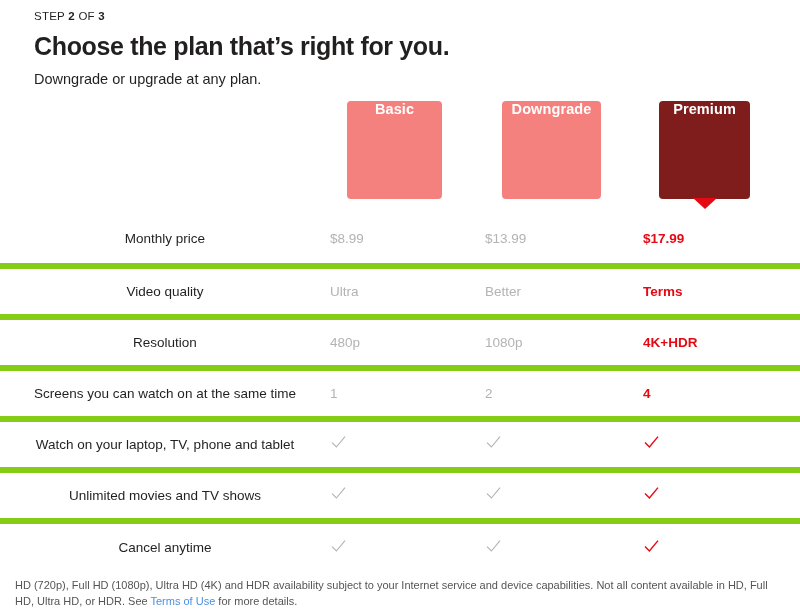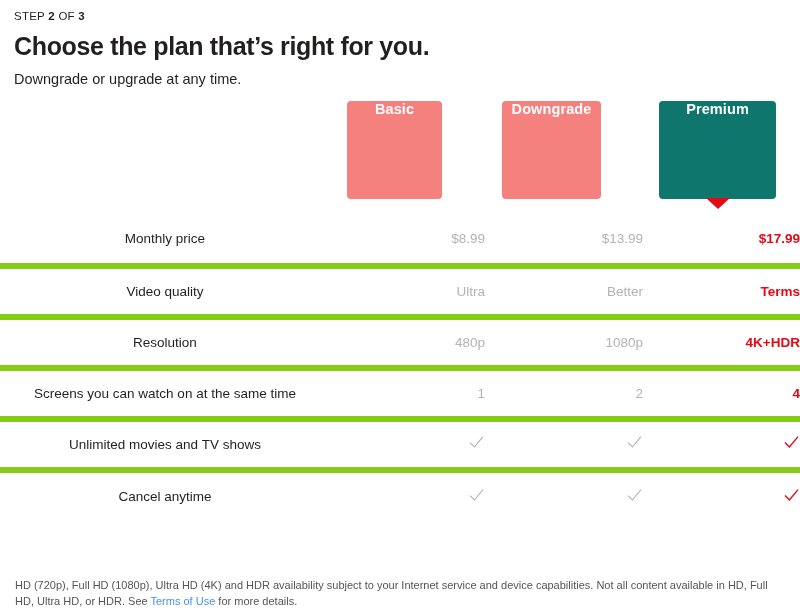--- a/index.html
+++ b/index.html
@@ -21,20 +21,21 @@
   .page {
     width: 800px;
     height: 614px;
     position: relative;
     padding: 0;
   }
 
   
   .header {
     padding: 10px 10px 0 14px;
+    margin-left: 20px;
   }
   .step-label {
     font-size: 11.5px;
     letter-spacing: 0.25px;
     color: #221f1f;
     margin: 0 0 9px 0;
     line-height: 1.1;
     font-weight: 400;
   }
   .step-label b { font-weight: 700; }
@@ -71,21 +72,21 @@
     align-items: flex-start;
     justify-content: center;
     color: #ffffff;
     font-size: 14.5px;
     font-weight: 700;
     letter-spacing: 0.1px;
     user-select: none;
   }
   .plan-card.basic    { left: 347px; background: #f4817e; }
   .plan-card.standard { left: 502px; width: 99px; background: #f4817e; }
-  .plan-card.premium  { left: 659px; width: 117px; background: #0f766e; border-radius: 4px 4px 4px 4px; }
+  .plan-card.premium  { left: 659px; width: 91px; background: #7f1d1d; border-radius: 4px 4px 4px 4px; }
 
   .plan-card .pointer {
     position: absolute;
     bottom: -10px;
     left: 50%;
     transform: translateX(-50%);
     width: 0;
     height: 0;
     border-left: 12px solid transparent;
     border-right: 12px solid transparent;
@@ -111,21 +112,21 @@
     font-size: 13.5px;
   }
   .feature-cell {
     width: 330px;
     padding-left: 14px;
     text-align: center;
     color: #221f1f;
     font-weight: 400;
   }
   .val-cell {
-    text-align: right;
+    text-align: left;
     color: #b3b3b3;
     font-weight: 400;
   }
   .val-cell.col-basic    { width: 155px; }
   .val-cell.col-standard { width: 158px; }
   .val-cell.col-premium  {
     width: 157px;
     color: #e50914;
     font-weight: 700;
   }
@@ -154,21 +155,21 @@
 </style>
 </head>
 <body>
 
 <div class="page">
 
   <div class="header">
     <div class="step-label"><span>STEP </span><b>2</b><span> OF </span><b>3</b></div>
 
     <h1 class="headline">Choose the plan that’s right for you.</h1>
-    <p class="subhead">Downgrade or upgrade at any time.</p>
+    <p class="subhead">Downgrade or upgrade at any plan.</p>
   </div>
 
   <div class="cards-row">
 
     <div class="plan-card basic">
       <span>Basic</span>
     </div>
 
     <div class="plan-card standard">
       <span>Downgrade</span>
@@ -205,20 +206,44 @@
         <td class="val-cell col-premium">4K+HDR</td>
       </tr>
 
       <tr>
         <td class="feature-cell">Screens you can watch on at the same time</td>
         <td class="val-cell col-basic">1</td>
         <td class="val-cell col-standard">2</td>
         <td class="val-cell col-premium">4</td>
       </tr>
 
+      <tr>
+        <td class="feature-cell">Watch on your laptop, TV, phone and tablet</td>
+        <td class="val-cell col-basic">
+          <span class="check">
+            <svg width="17" height="17" viewBox="0 0 17 17" aria-hidden="true">
+              <path d="M2 8.6 L6.4 13 L15 2.6" fill="none" stroke="#b3b3b3" stroke-width="1.1"></path>
+            </svg>
+          </span>
+        </td>
+        <td class="val-cell col-standard">
+          <span class="check">
+            <svg width="17" height="17" viewBox="0 0 17 17" aria-hidden="true">
+              <path d="M2 8.6 L6.4 13 L15 2.6" fill="none" stroke="#b3b3b3" stroke-width="1.1"></path>
+            </svg>
+          </span>
+        </td>
+        <td class="val-cell col-premium">
+          <span class="check">
+            <svg width="17" height="17" viewBox="0 0 17 17" aria-hidden="true">
+              <path d="M2 8.6 L6.4 13 L15 2.6" fill="none" stroke="#e50914" stroke-width="1.4"></path>
+            </svg>
+          </span>
+        </td>
+      </tr>
 
       <tr>
         <td class="feature-cell">Unlimited movies and TV shows</td>
         <td class="val-cell col-basic">
           <span class="check">
             <svg width="17" height="17" viewBox="0 0 17 17" aria-hidden="true">
               <path d="M2 8.6 L6.4 13 L15 2.6" fill="none" stroke="#b3b3b3" stroke-width="1.1"></path>
             </svg>
           </span>
         </td>

